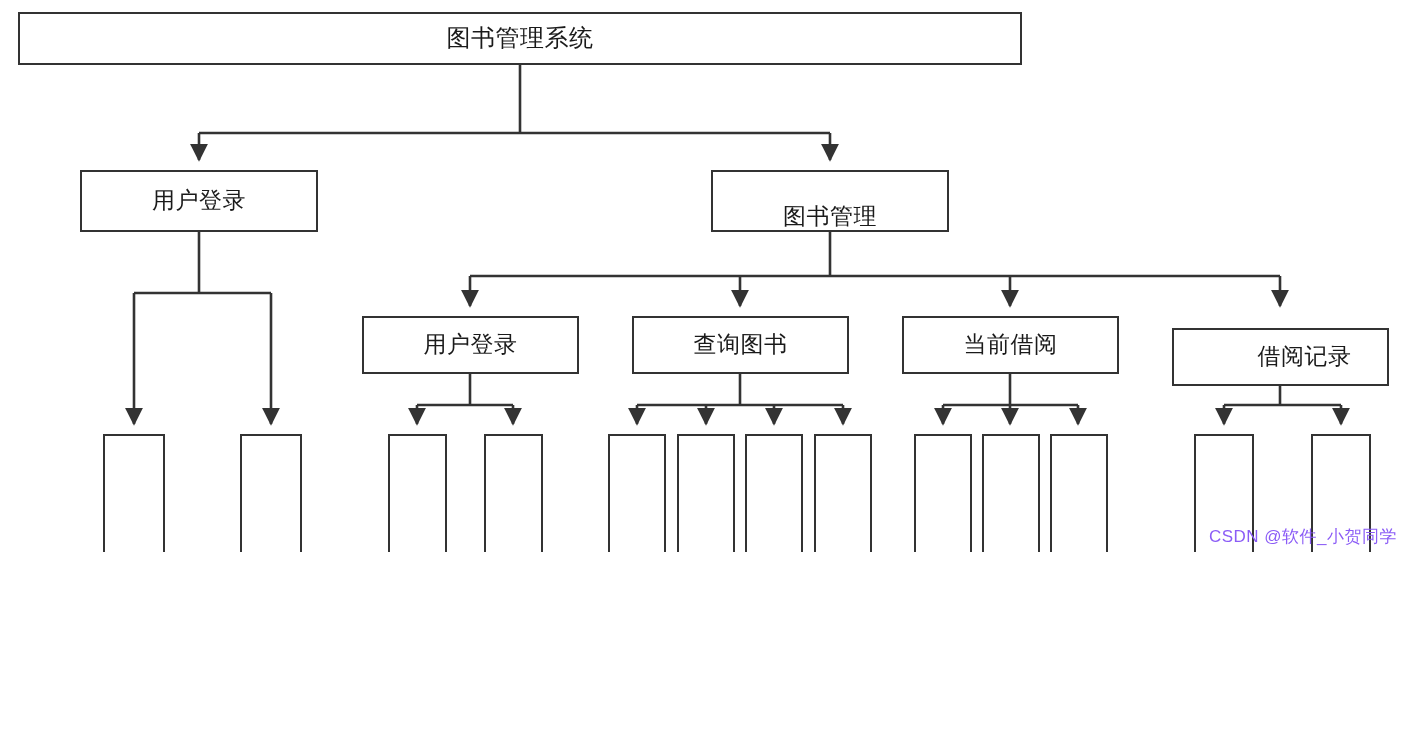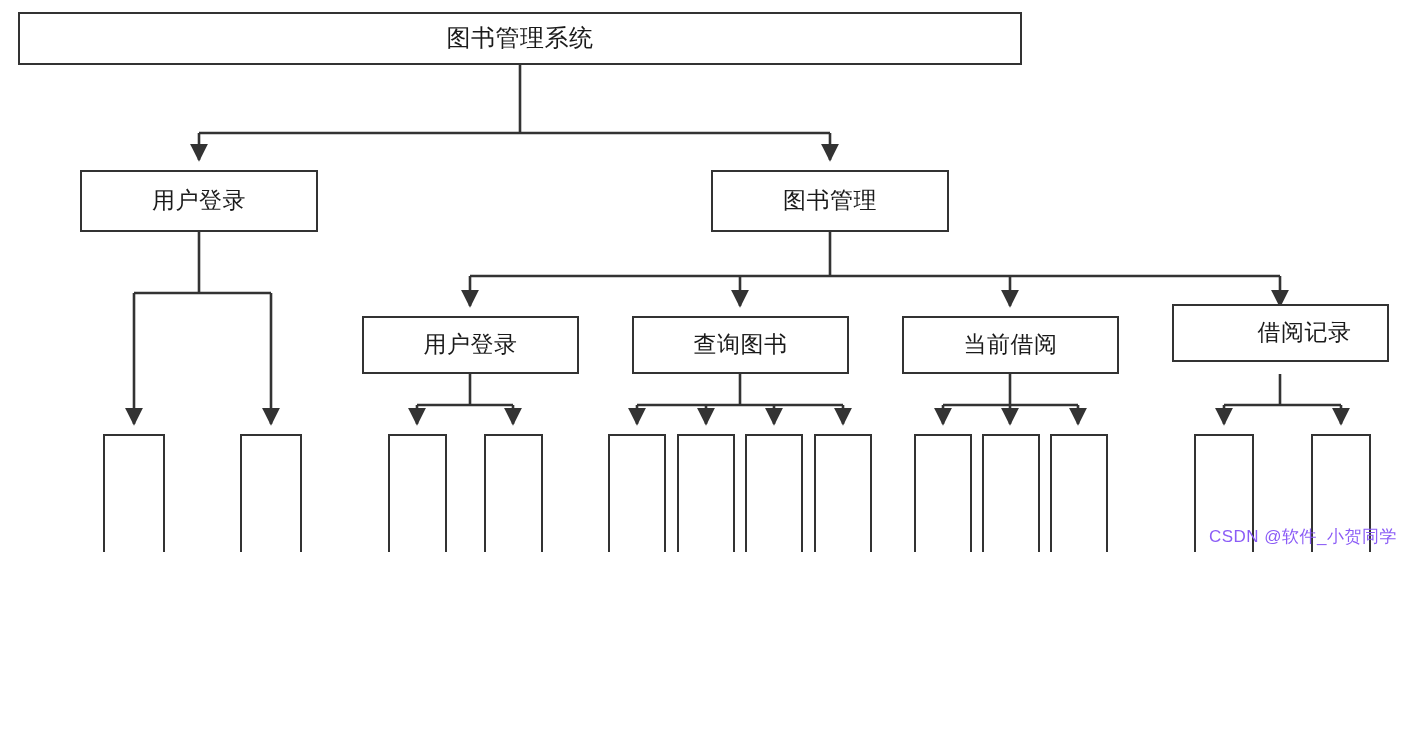--- a/index.html
+++ b/index.html
@@ -132,34 +132,34 @@
     </g>
   </svg>
 
   <div class="node root horiz" style="left:18px; top:12px; width:1004px; height:53px;">
     <span class="node-label">图书管理系统</span>
   </div>
 
   <div class="node horiz" style="left:80px; top:170px; width:238px; height:62px;">
     <span class="node-label">用户登录</span>
   </div>
-  <div class="node horiz" style="left:711px; top:170px; width:238px; height:62px;">
+  <div class="node horiz" style="left:711px; top:170px; width:238px; height:62px;align-items:flex-end;">
     <span class="node-label">图书管理</span>
   </div>
 
   <div class="node horiz" style="left:362px; top:316px; width:217px; height:58px;">
     <span class="node-label">用户登录</span>
   </div>
   <div class="node horiz" style="left:632px; top:316px; width:217px; height:58px;">
     <span class="node-label">查询图书</span>
   </div>
   <div class="node horiz" style="left:902px; top:316px; width:217px; height:58px;align-items:center;">
     <span class="node-label">当前借阅</span>
   </div>
-  <div class="node horiz" style="left:1172px; top:304px; width:217px; height:58px;padding-left:48px;">
+  <div class="node horiz" style="left:1172px; top:328px; width:217px; height:58px;padding-left:48px;">
     <span class="node-label">借阅记录</span>
   </div>
 
   <div class="node vert" style="left:103px; top:434px; width:62px; height:300px;">
     <span class="node-label">用户登录</span>
   </div>
   <div class="node vert" style="left:240px; top:434px; width:62px; height:300px;">
     <span class="node-label">注销登录</span>
   </div>
 

